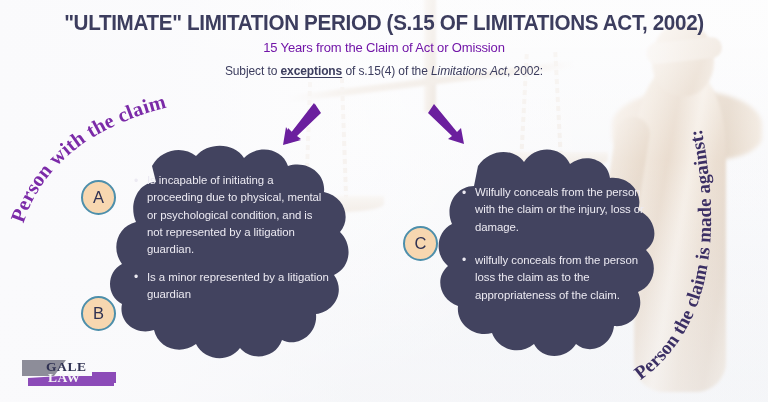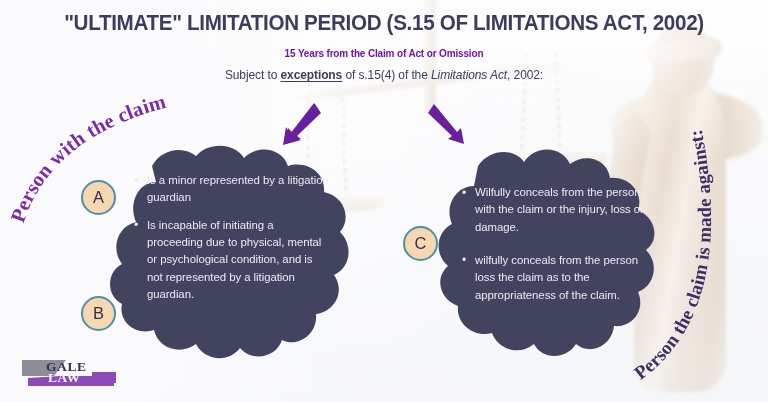--- a/index.html
+++ b/index.html
@@ -170,23 +170,23 @@
     margin: 11px 0 0 0;
     font-family: "Liberation Sans Narrow", "Liberation Sans", sans-serif;
     font-size: 21.5px;
     font-weight: 700;
     letter-spacing: -0.35px;
     color: #3c3d5e;
     white-space: nowrap;
     transform: scaleX(0.96);
   }
   .subtitle {
-    margin: 12px 0 0 0;
-    font-size: 10px;
-    font-weight: 700;
+    margin: 4px 0 0 0;
+    font-size: 13px;
+    font-weight: 400;
     color: #7216a8;
     letter-spacing: -0.15px;
   }
   .note {
     margin: 9px 0 0 0;
     font-size: 12px;
     font-weight: 400;
     color: #3c3d5e;
     letter-spacing: -0.1px;
   }
@@ -381,22 +381,22 @@
         C 26 200, 8 186, 12 168
         C -4 160, -4 136, 12 128
         C 0 112, 8 90, 26 86
         C 18 68, 28 46, 46 46
         Z"></path>
     </svg>
   </div>
 
   <div class="blob-text text-left">
     <ul>
+      <li>Is incapable of initiating a proceeding due to physical, mental or psychological condition, and is not represented by a litigation guardian.</li>
       <li>Is a minor represented by a litigation guardian</li>
-      <li>Is incapable of initiating a proceeding due to physical, mental or psychological condition, and is not represented by a litigation guardian.</li>
     </ul>
   </div>
 
   <div class="blob blob-right">
     <svg width="232" height="224" viewBox="0 0 232 224">
       <path fill="#42435f" d="
         M 46 28
         C 58 10, 82 10, 92 24
         C 104 6, 130 8, 138 26
         C 154 14, 176 22, 178 40

